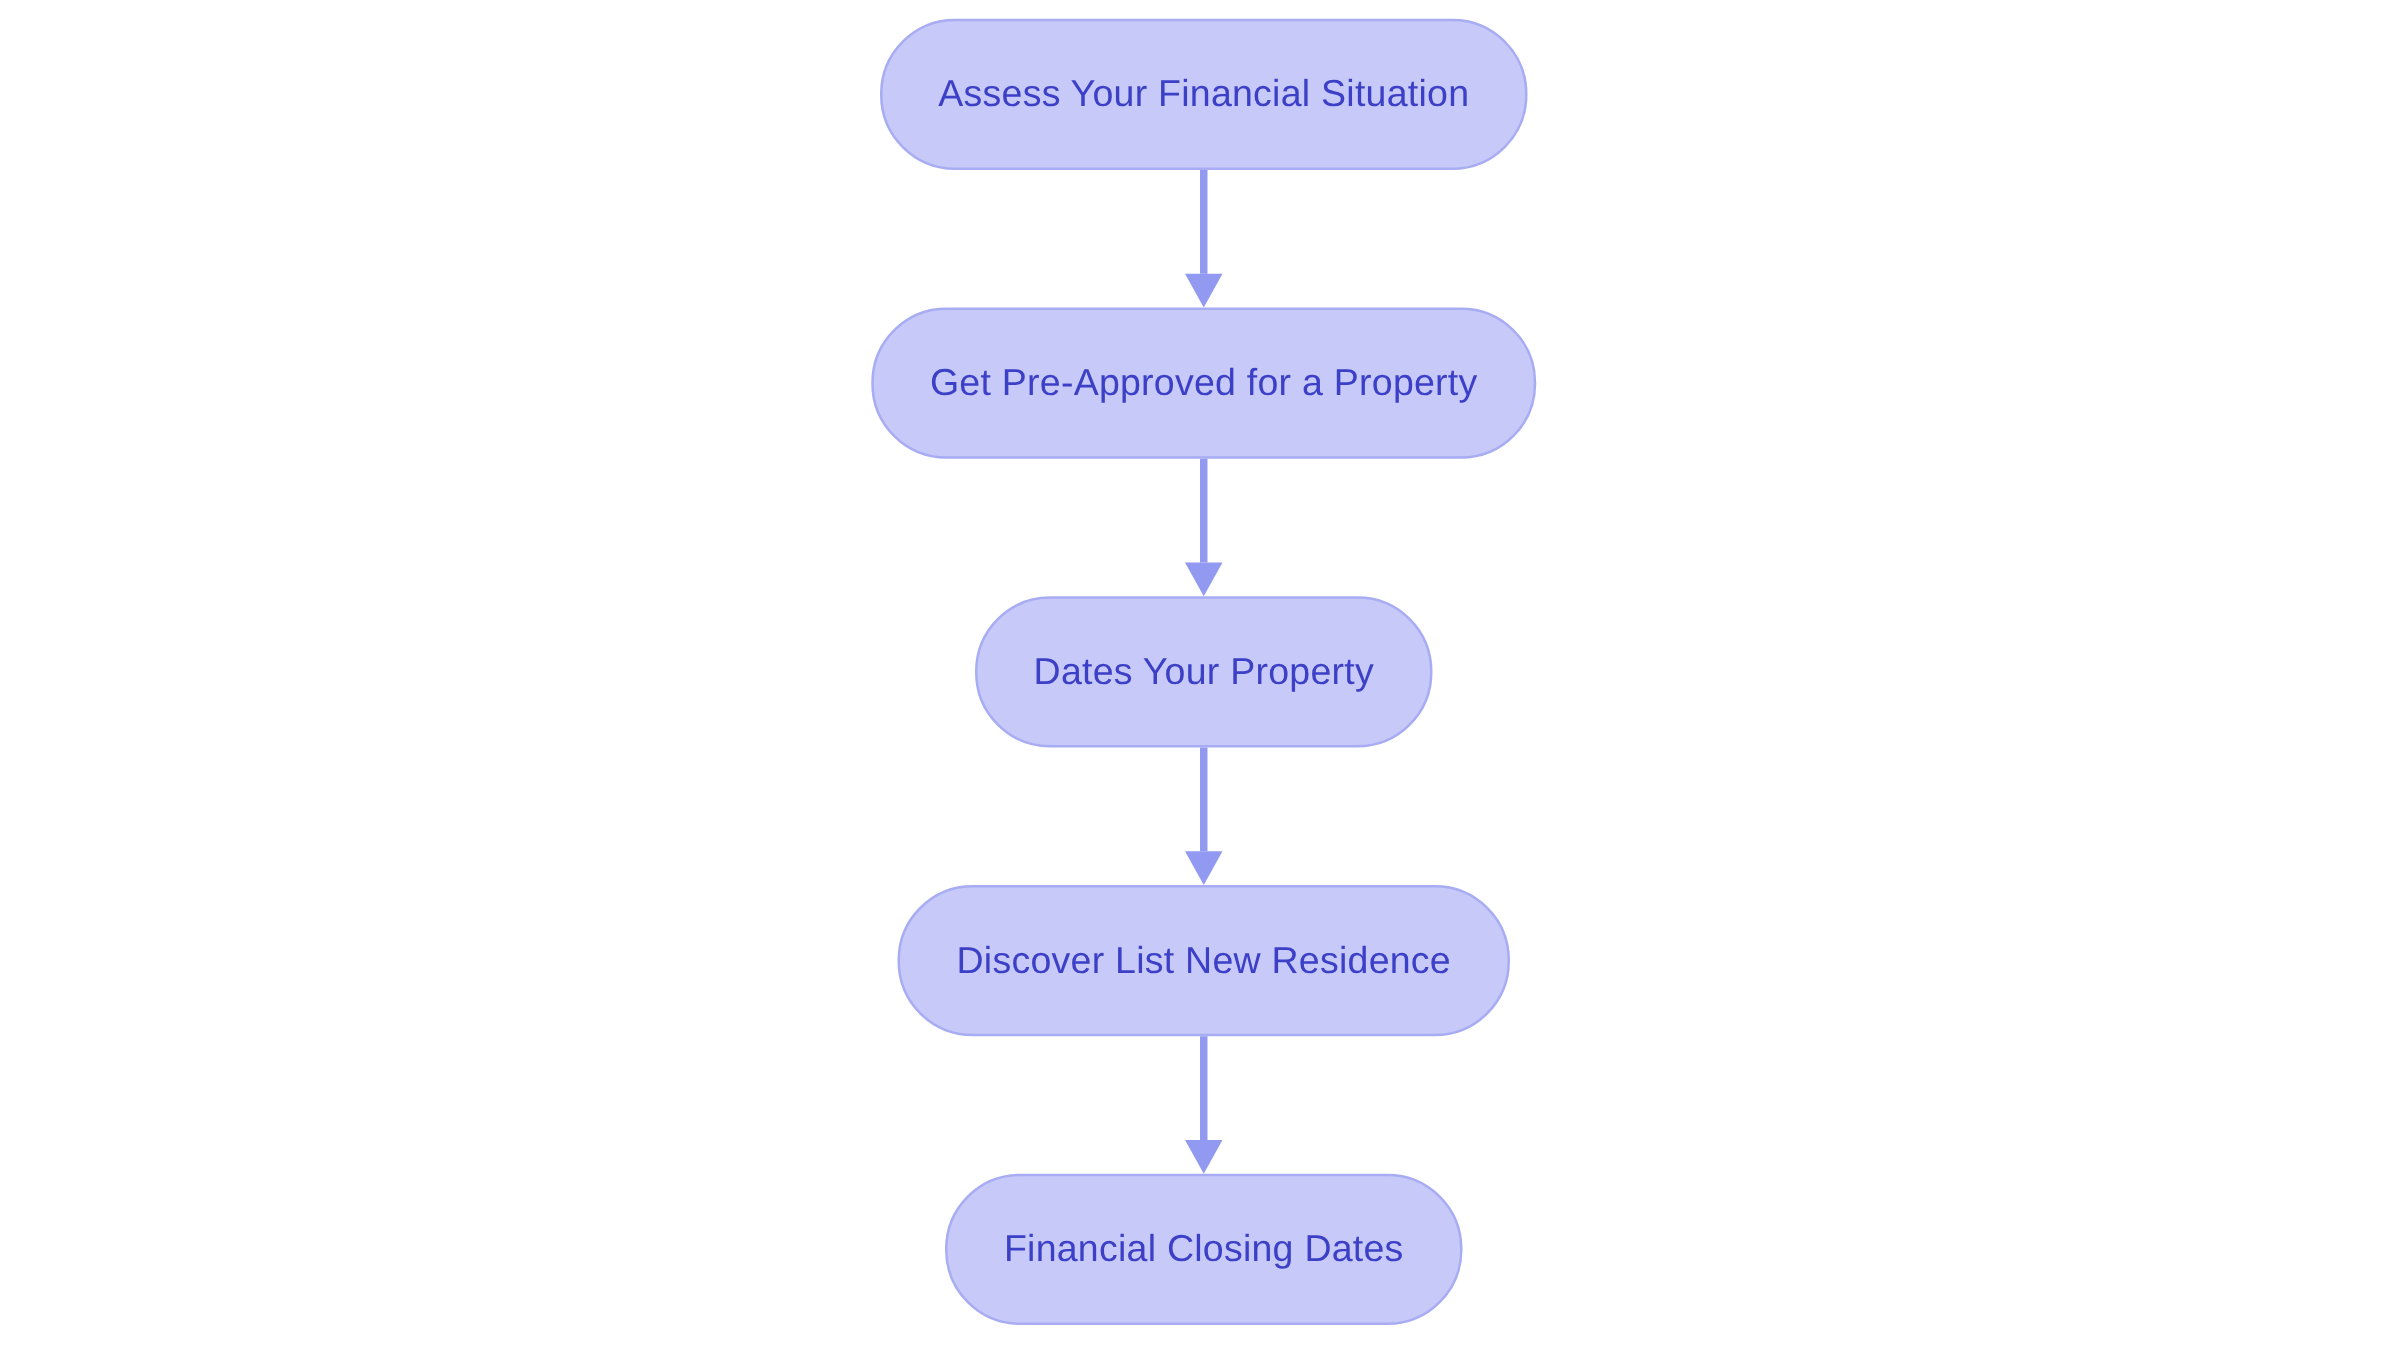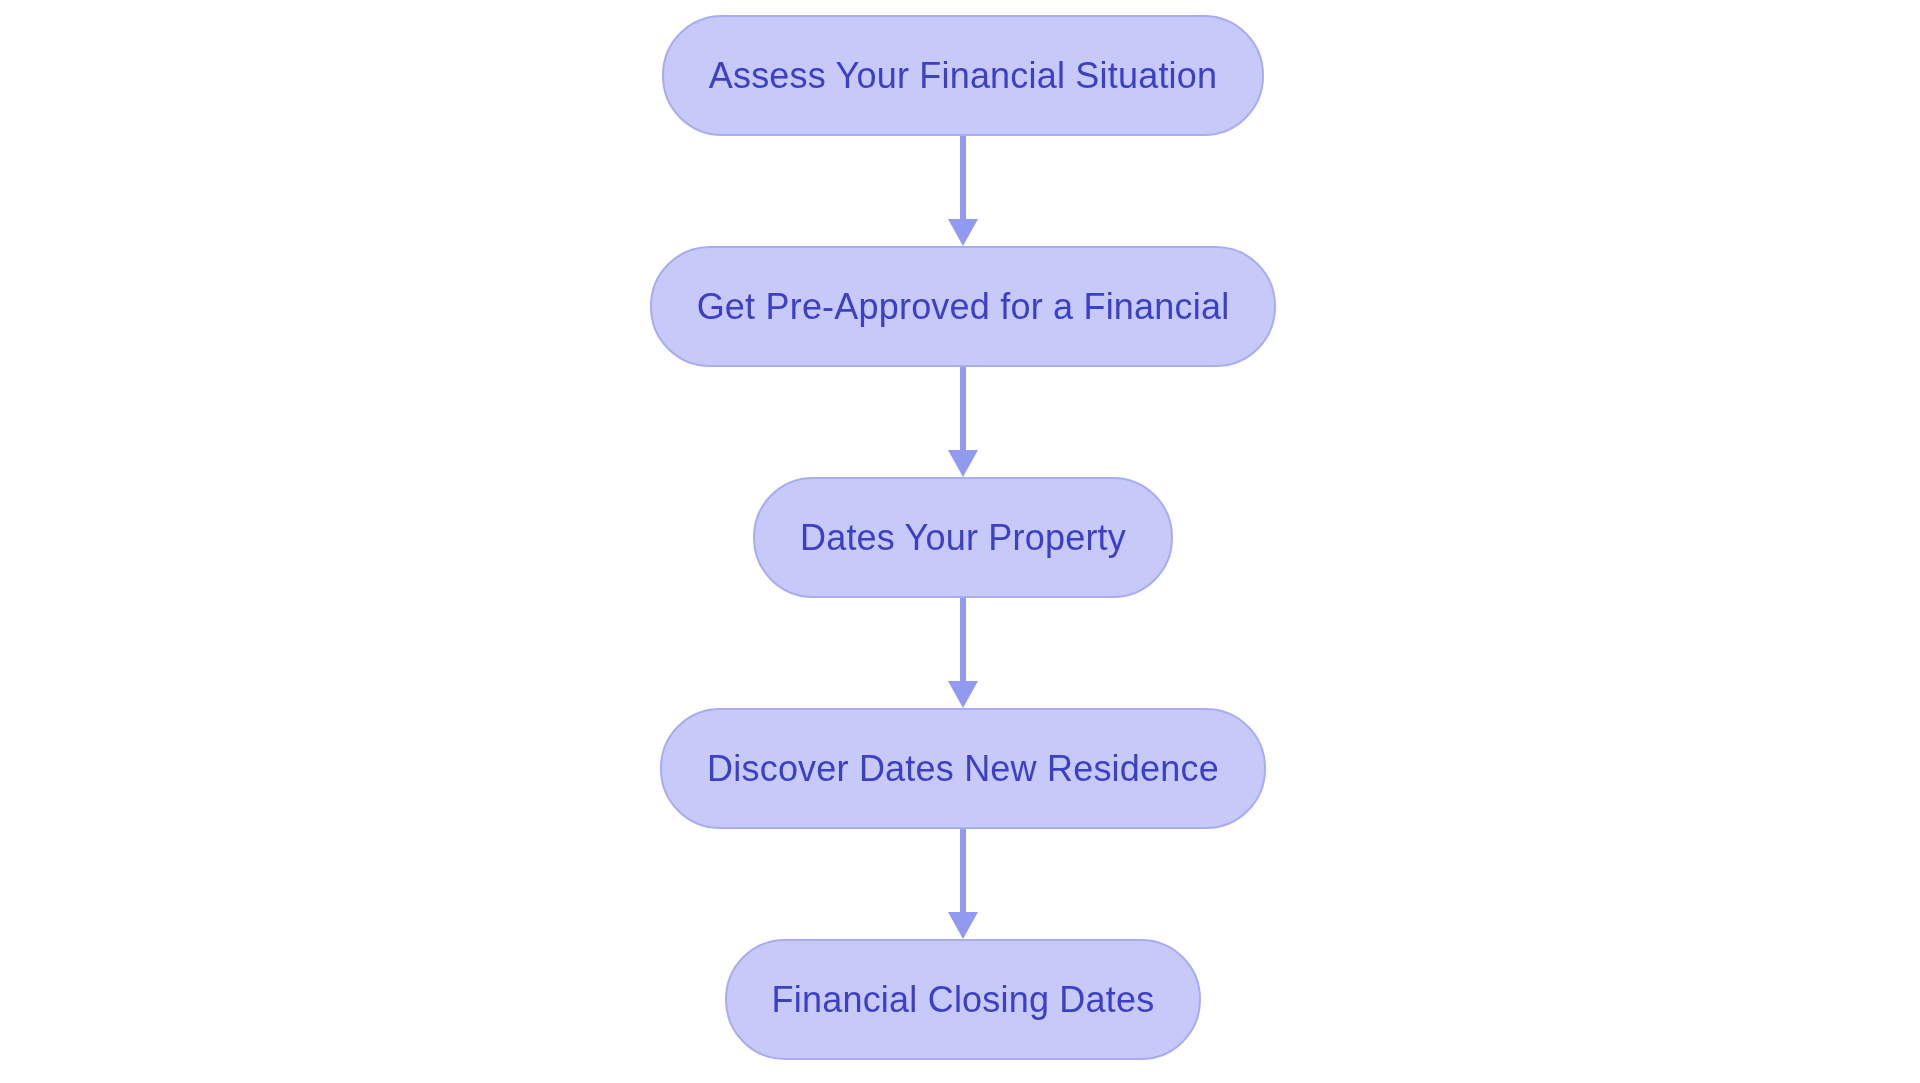--- a/index.html
+++ b/index.html
@@ -30,21 +30,21 @@
   .node {
     height: 121px;
     padding: 0 45px;
     border: 2px solid var(--node-border);
     border-radius: 60px;
     background: var(--node-fill);
     color: var(--node-text);
     display: flex;
     align-items: center;
     justify-content: center;
-    font-size: 36px;
+    font-size: 30px;
     letter-spacing: 0.2px;
     white-space: nowrap;
     flex: 0 0 auto;
   }
   .connector {
     height: 110px;
     width: 30px;
     display: flex;
     flex-direction: column;
     align-items: center;
@@ -71,39 +71,39 @@
   <div class="node">
     <span>Assess Your Financial Situation</span>
   </div>
 
   <div class="connector">
     <div class="stem"></div>
     <div class="head"></div>
   </div>
 
   <div class="node">
-    <span>Get Pre-Approved for a Financial</span>
+    <span>Get Pre-Approved for a Property</span>
   </div>
 
   <div class="connector">
     <div class="stem"></div>
     <div class="head"></div>
   </div>
 
   <div class="node">
     <span>Dates Your Property</span>
   </div>
 
   <div class="connector">
     <div class="stem"></div>
     <div class="head"></div>
   </div>
 
   <div class="node">
-    <span>Discover Dates New Residence</span>
+    <span>Discover List New Residence</span>
   </div>
 
   <div class="connector">
     <div class="stem"></div>
     <div class="head"></div>
   </div>
 
   <div class="node">
     <span>Financial Closing Dates</span>
   </div>

